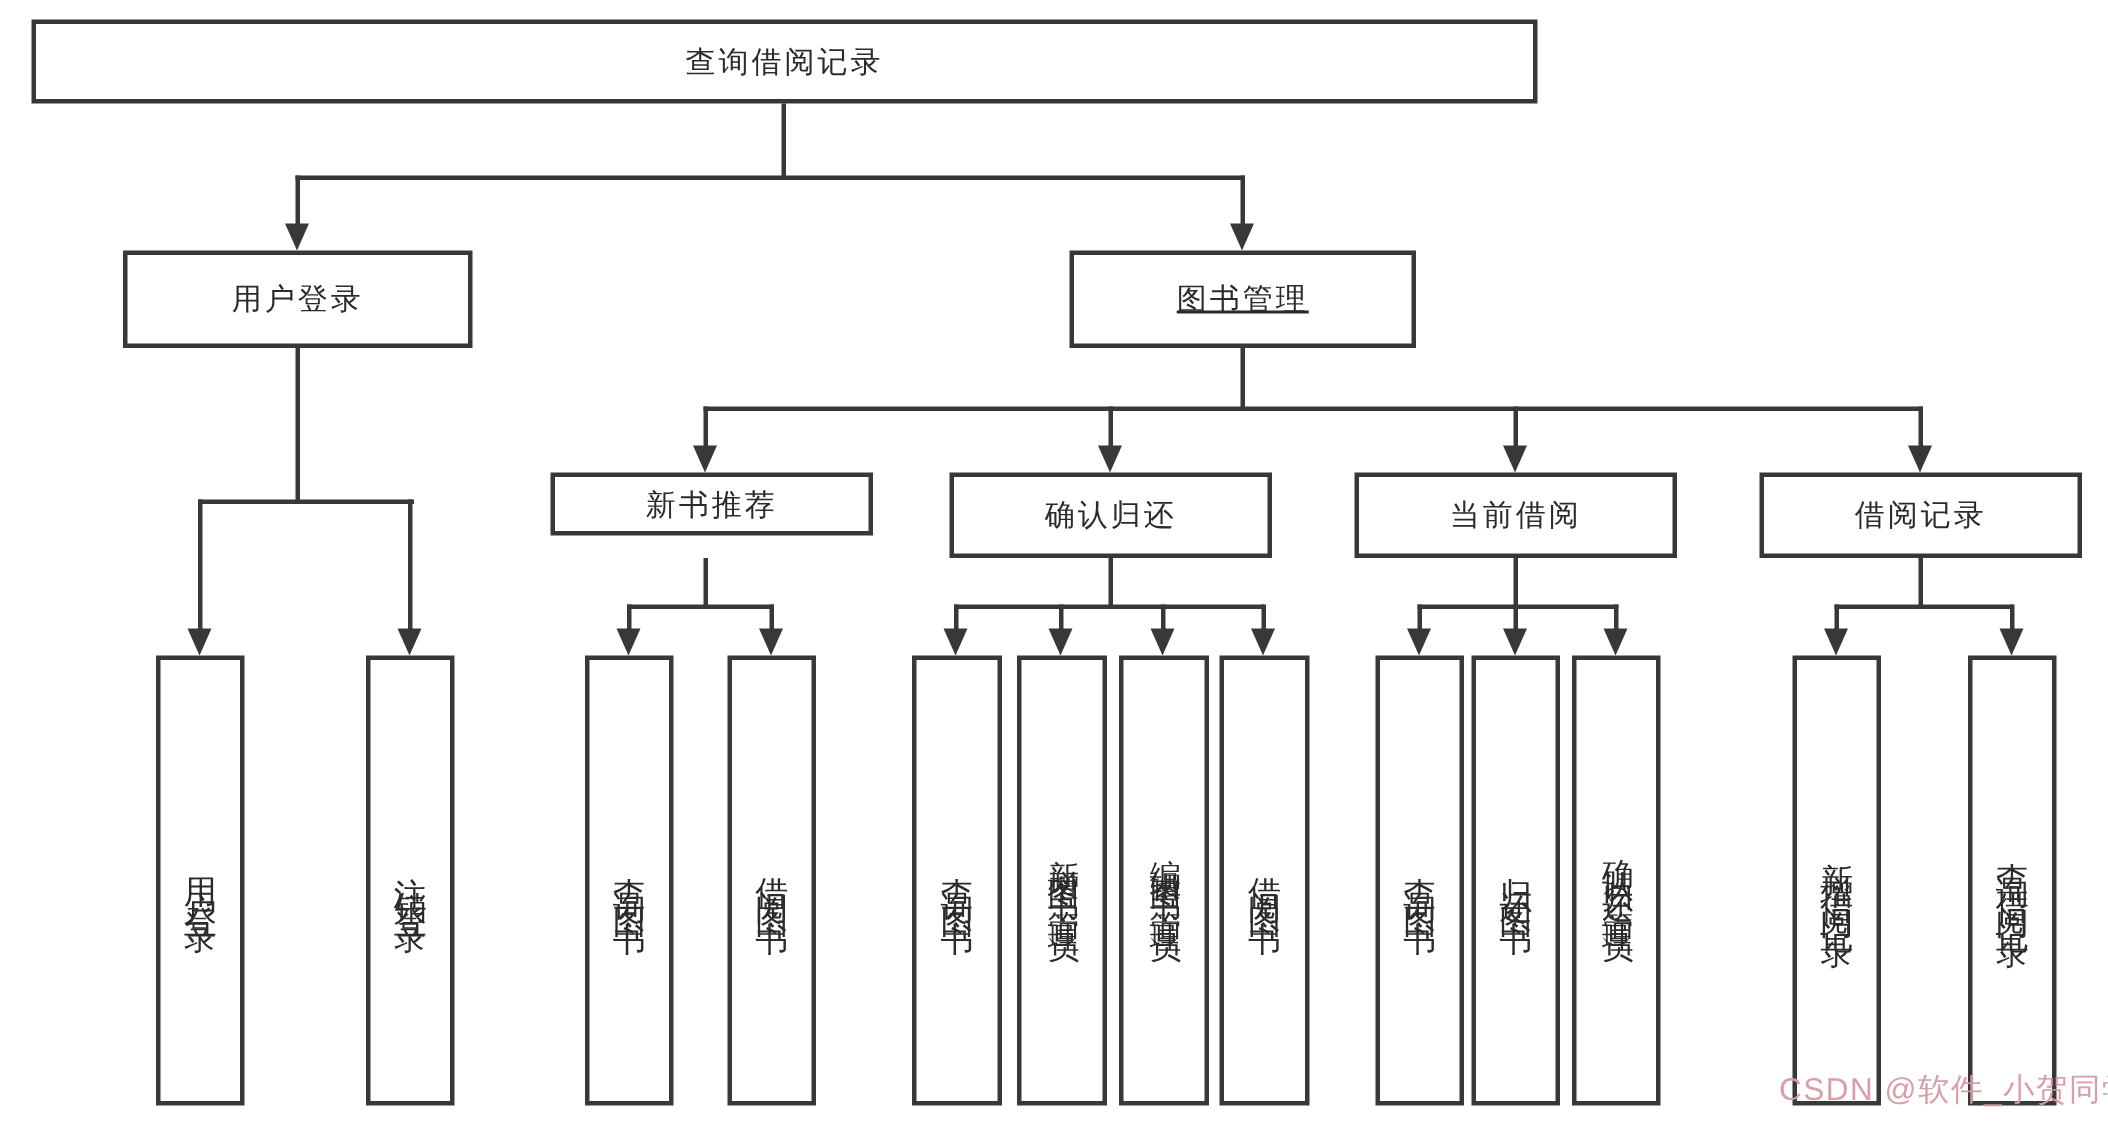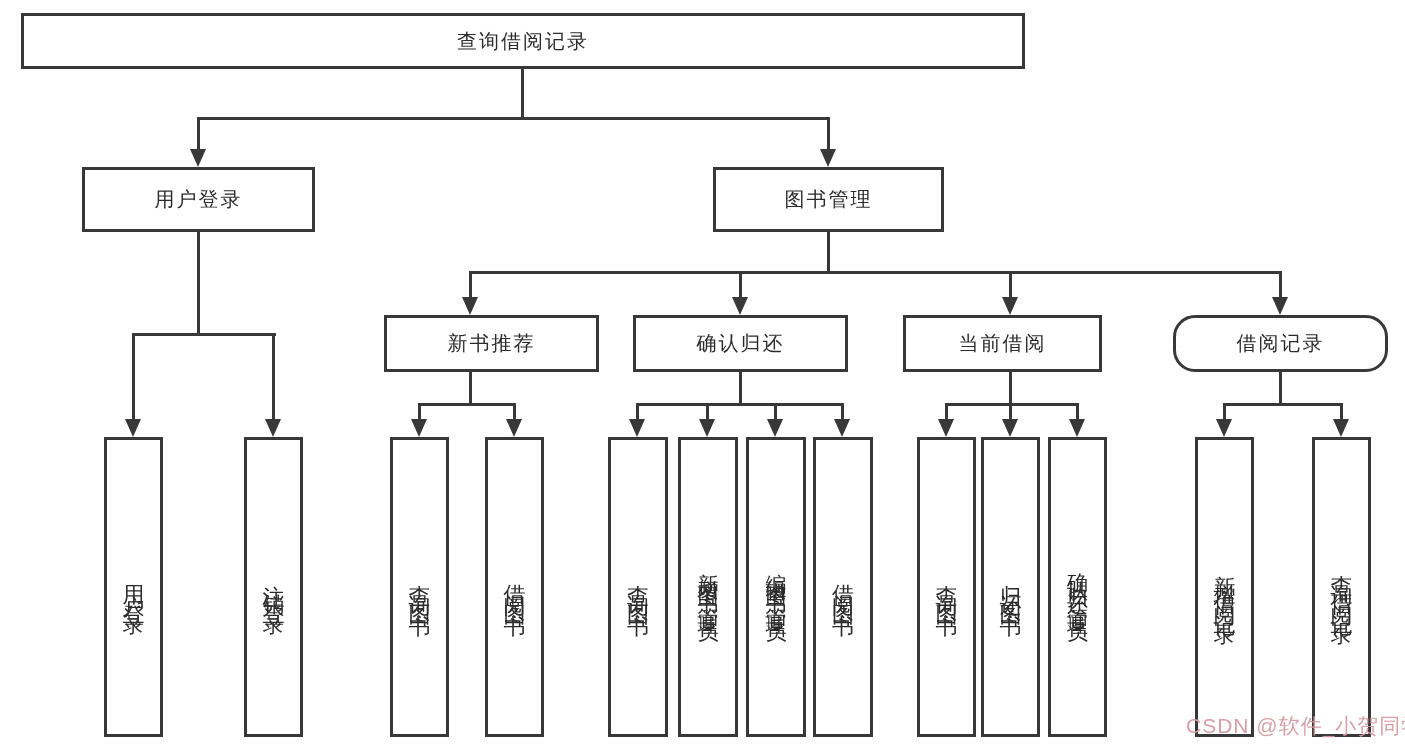--- a/index.html
+++ b/index.html
@@ -36,29 +36,29 @@
     white-space:nowrap;
   }
 </style>
 </head>
 <body>
 
 <div class="box" style="left:21px;top:13px;width:1004px;height:56px;">查询借阅记录</div>
 
 <div class="box" style="left:82px;top:167px;width:233px;height:65px;">用户登录</div>
 
-<div class="box" style="left:713px;top:167px;width:231px;height:65px;">图书管理</div>
+<div class="box" style="left:713px;top:167px;width:231px;height:65px;text-decoration:underline;">图书管理</div>
 
-<div class="box" style="left:384px;top:315px;width:215px;height:57px;">新书推荐</div>
+<div class="box" style="left:367px;top:315px;width:215px;height:42px;">新书推荐</div>
 
 <div class="box" style="left:633px;top:315px;width:215px;height:57px;">确认归还</div>
 
-<div class="box" style="left:903px;top:315px;width:199px;height:57px;">当前借阅</div>
+<div class="box" style="left:903px;top:315px;width:215px;height:57px;">当前借阅</div>
 
-<div class="box" style="left:1173px;top:315px;width:215px;height:57px;border-radius:22px;">借阅记录</div>
+<div class="box" style="left:1173px;top:315px;width:215px;height:57px;">借阅记录</div>
 
 <div class="vbox" style="left:104px;">用户登录</div>
 <div class="vbox" style="left:244px;">注销登录</div>
 
 <div class="vbox" style="left:390px;">查询图书</div>
 <div class="vbox" style="left:485px;">借阅图书</div>
 
 <div class="vbox" style="left:608px;width:60px;">查询图书</div>
 <div class="vbox long" style="left:678px;width:60px;">新增图书（管理员）</div>
 <div class="vbox long" style="left:746px;width:60px;">编辑图书（管理员）</div>

